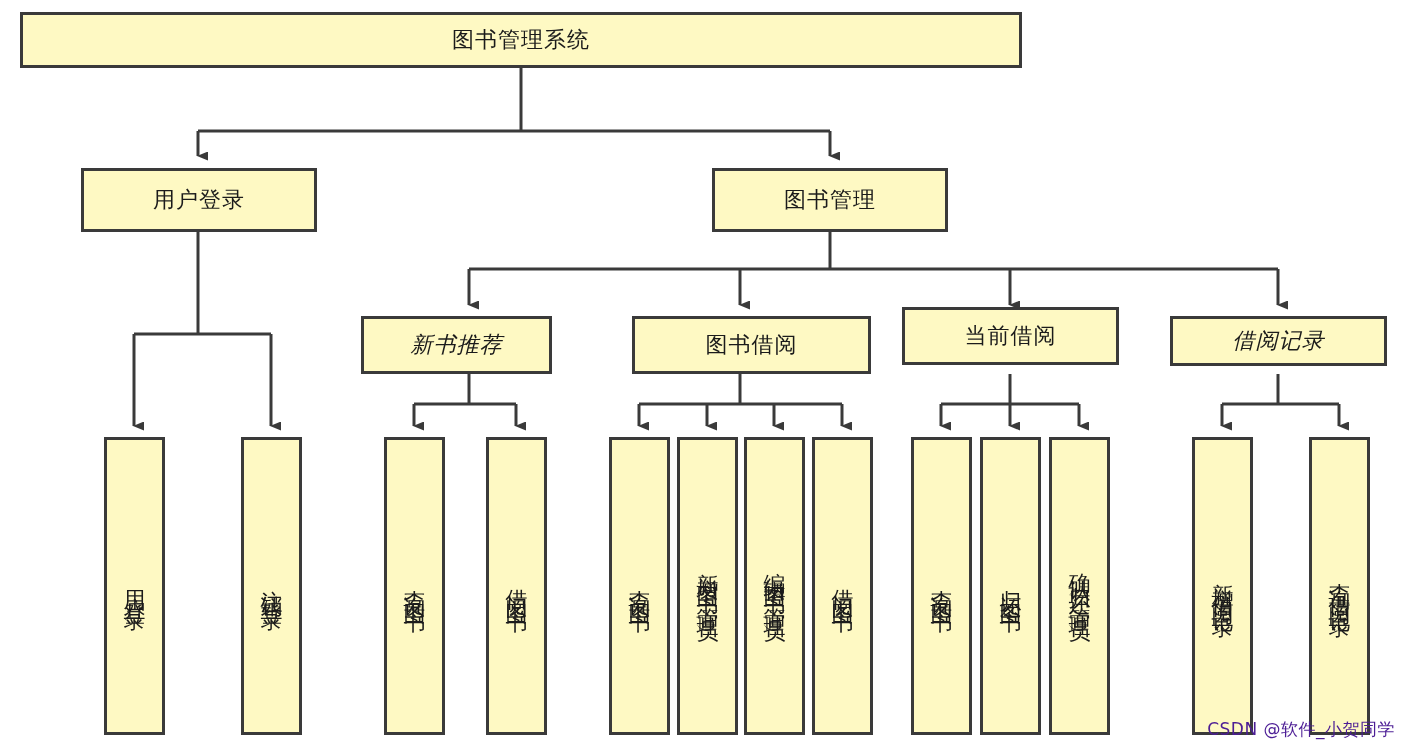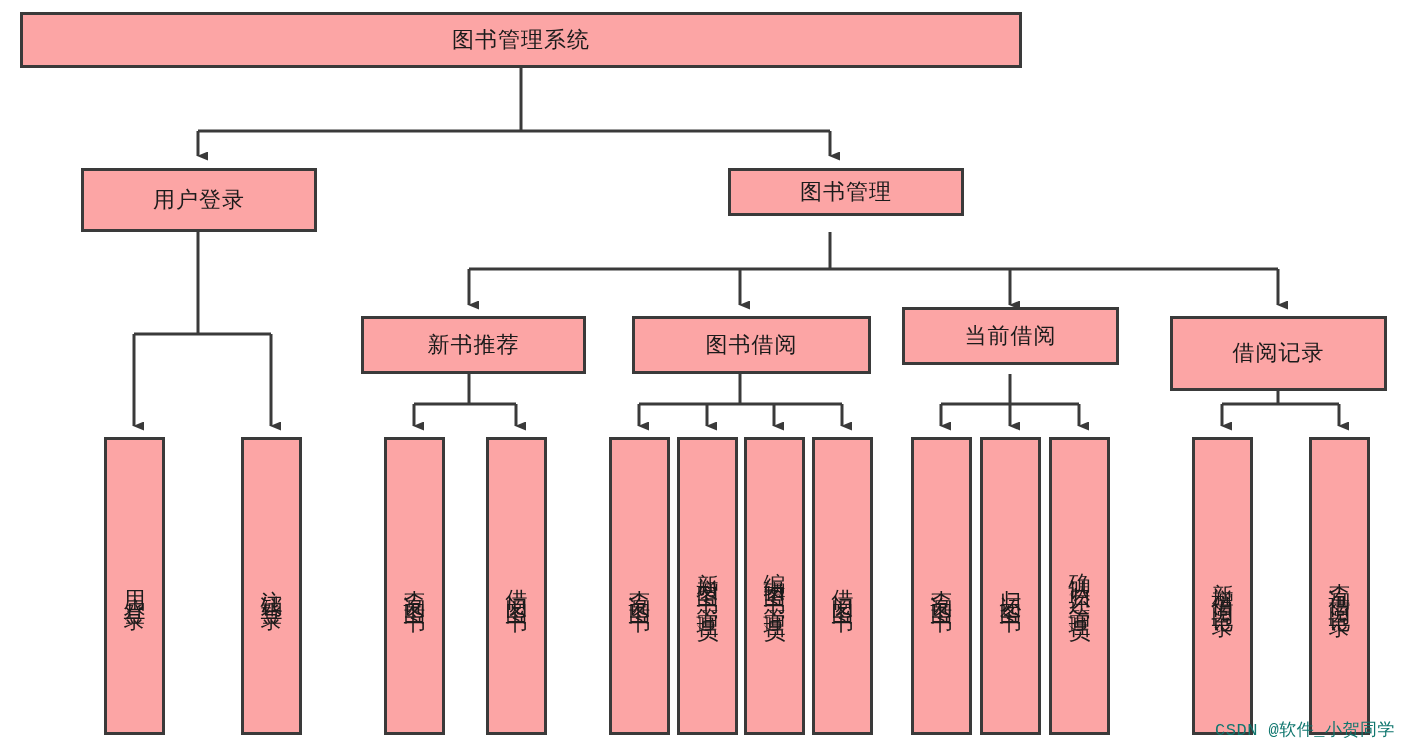--- a/index.html
+++ b/index.html
@@ -24,21 +24,21 @@
     left: 0;
     top: 0;
     width: 1405px;
     height: 747px;
     pointer-events: none;
   }
   .node {
     position: absolute;
     box-sizing: border-box;
     border: 3px solid #3a3a3a;
-    background: #fca5a5;
+    background: #fef9c3;
     display: flex;
     align-items: center;
     justify-content: center;
     color: #1b1b1b;
   }
   .node-h .node-label {
     font-size: 22px;
     line-height: 1.1;
     letter-spacing: 1px;
     white-space: nowrap;
@@ -54,24 +54,23 @@
     letter-spacing: 7px;
     line-height: 1;
     text-align: center;
     white-space: nowrap;
   }
   .watermark {
     position: absolute;
     right: 10px;
     bottom: 6px;
     font-size: 17px;
-    color: #0f766e;
+    color: #4c1d95;
     white-space: nowrap;
     letter-spacing: 0.5px;
-    font-family: Liberation Mono, monospace;
   }
 </style>
 </head>
 <body>
 
 <div id="diagram-root">
 
   <svg class="connectors" viewBox="0 0 1405 747" xmlns="http://www.w3.org/2000/svg">
     <defs>
       <marker id="arrowhead" markerWidth="9" markerHeight="11" refX="4.5" refY="10" orient="auto" markerUnits="userSpaceOnUse">
@@ -122,34 +121,34 @@
     </g>
   </svg>
 
   <div class="node node-h" style="left:20px; top:12px; width:1002px; height:56px;">
     <span class="node-label">图书管理系统</span>
   </div>
 
   <div class="node node-h" style="left:81px; top:168px; width:236px; height:64px;">
     <span class="node-label">用户登录</span>
   </div>
-  <div class="node node-h" style="left:712px; top:168px; width:236px; height:48px;margin-left:16px;">
+  <div class="node node-h" style="left:712px; top:168px; width:236px; height:64px;">
     <span class="node-label">图书管理</span>
   </div>
 
-  <div class="node node-h" style="left:361px; top:316px; width:225px; height:58px;">
+  <div class="node node-h" style="left:361px; top:316px; width:191px; height:58px;font-style:italic;">
     <span class="node-label">新书推荐</span>
   </div>
   <div class="node node-h" style="left:632px; top:316px; width:239px; height:58px;">
     <span class="node-label">图书借阅</span>
   </div>
   <div class="node node-h" style="left:902px; top:307px; width:217px; height:58px;">
     <span class="node-label">当前借阅</span>
   </div>
-  <div class="node node-h" style="left:1170px; top:316px; width:217px; height:75px;">
+  <div class="node node-h" style="left:1170px; top:316px; width:217px; height:50px;font-style:italic;">
     <span class="node-label">借阅记录</span>
   </div>
 
   <div class="node node-v" style="left:104px; top:437px; width:61px; height:298px;">
     <span class="node-label">用户登录</span>
   </div>
   <div class="node node-v" style="left:241px; top:437px; width:61px; height:298px;">
     <span class="node-label">注销登录</span>
   </div>
 

